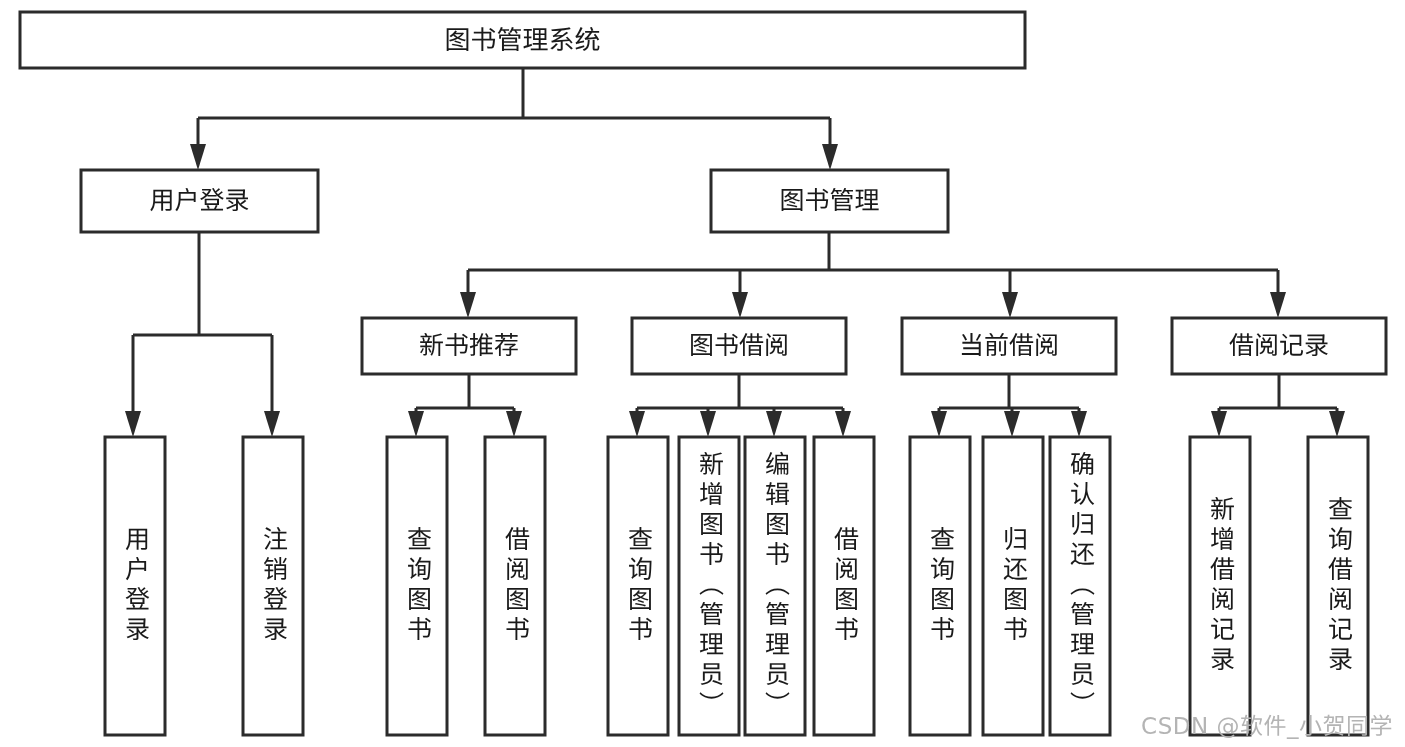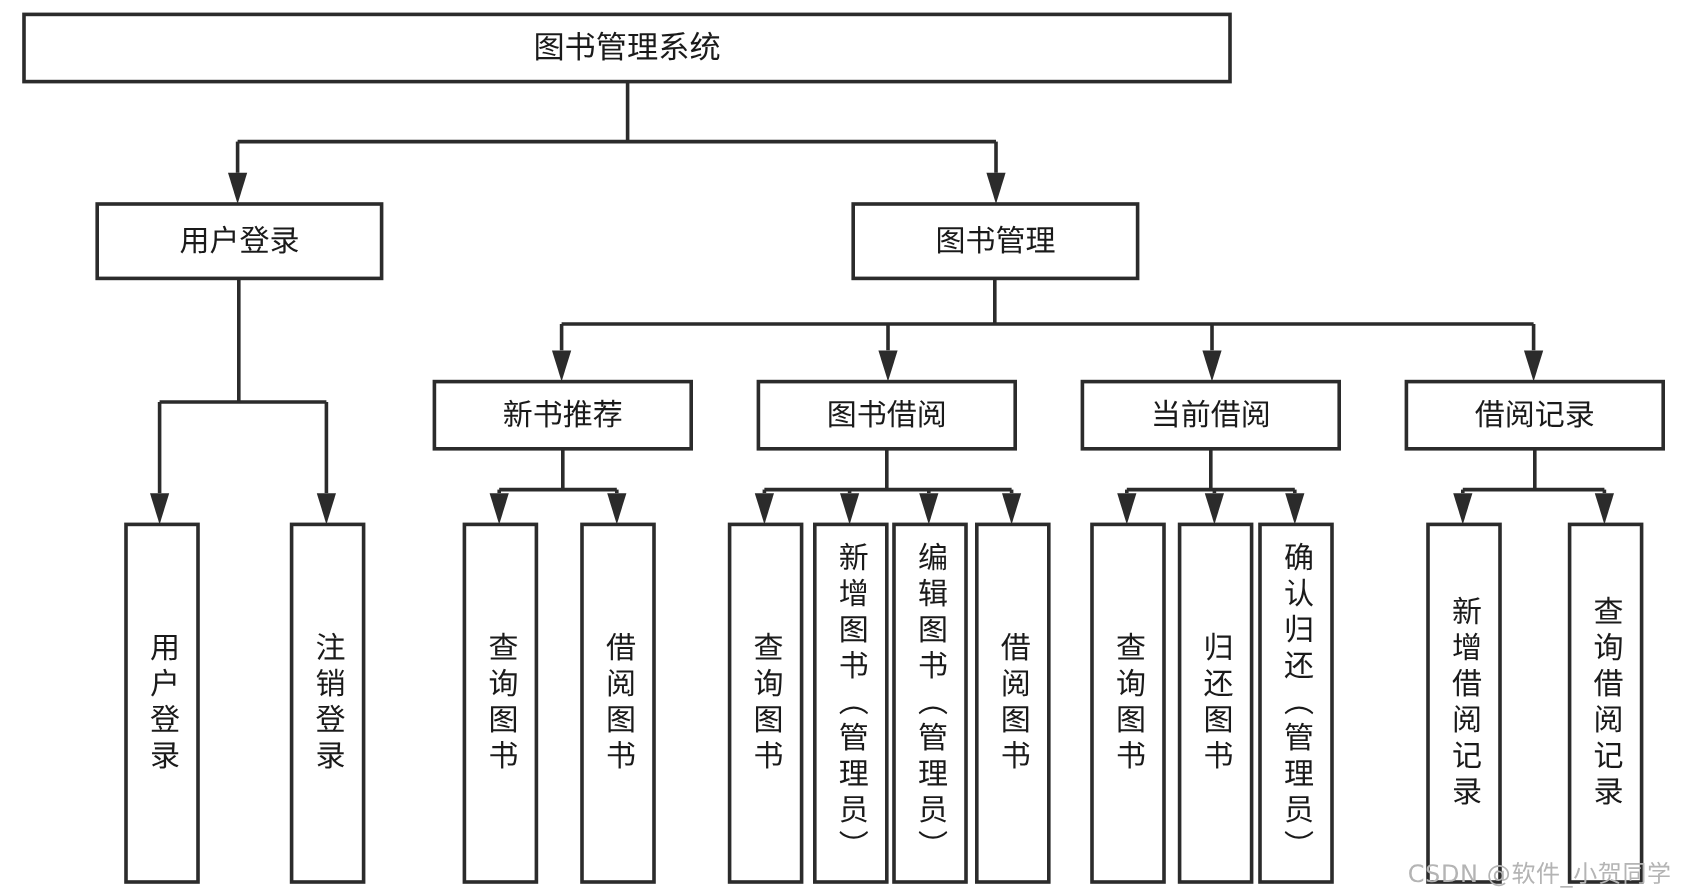--- a/index.html
+++ b/index.html
@@ -74,21 +74,21 @@
     color: #1a1a1a;
     white-space: nowrap;
     pointer-events: none;
     user-select: none;
   }
   .watermark {
     position: absolute;
     right: 12px;
     bottom: 6px;
     font-family: "DejaVu Sans", "Liberation Sans", sans-serif;
-    font-size: 20px;
+    font-size: 23px;
     color: #b4b4b4;
     letter-spacing: 0.5px;
     user-select: none;
     white-space: nowrap;
   }
 </style>
 </head>
 <body>
 
 <div id="diagram-root">

